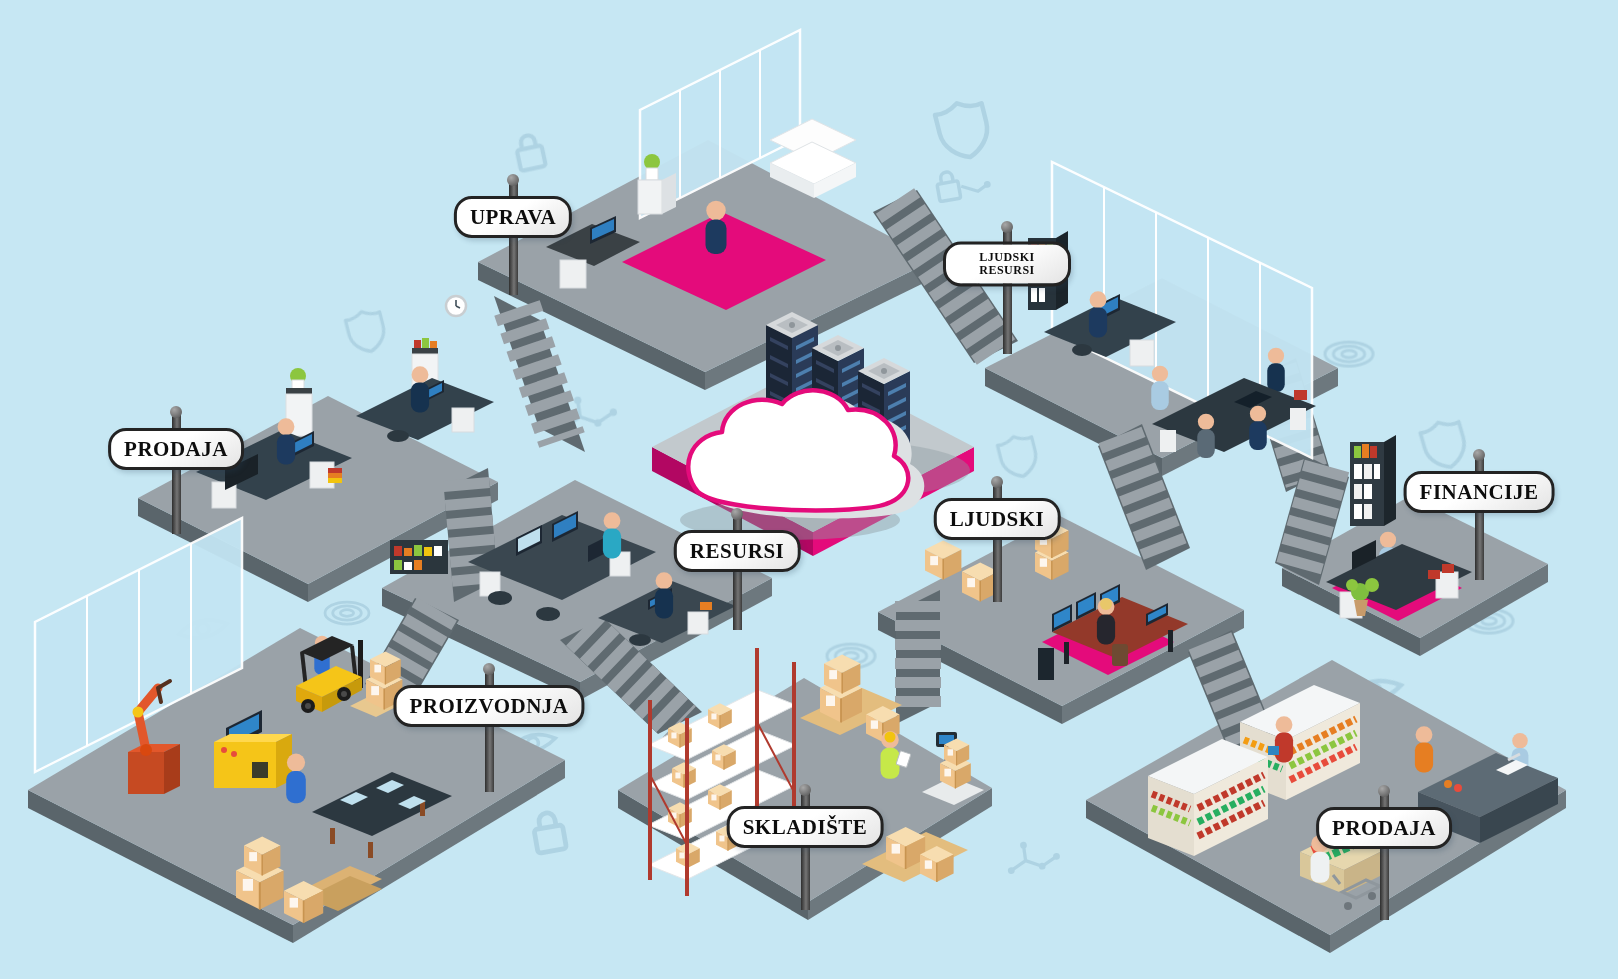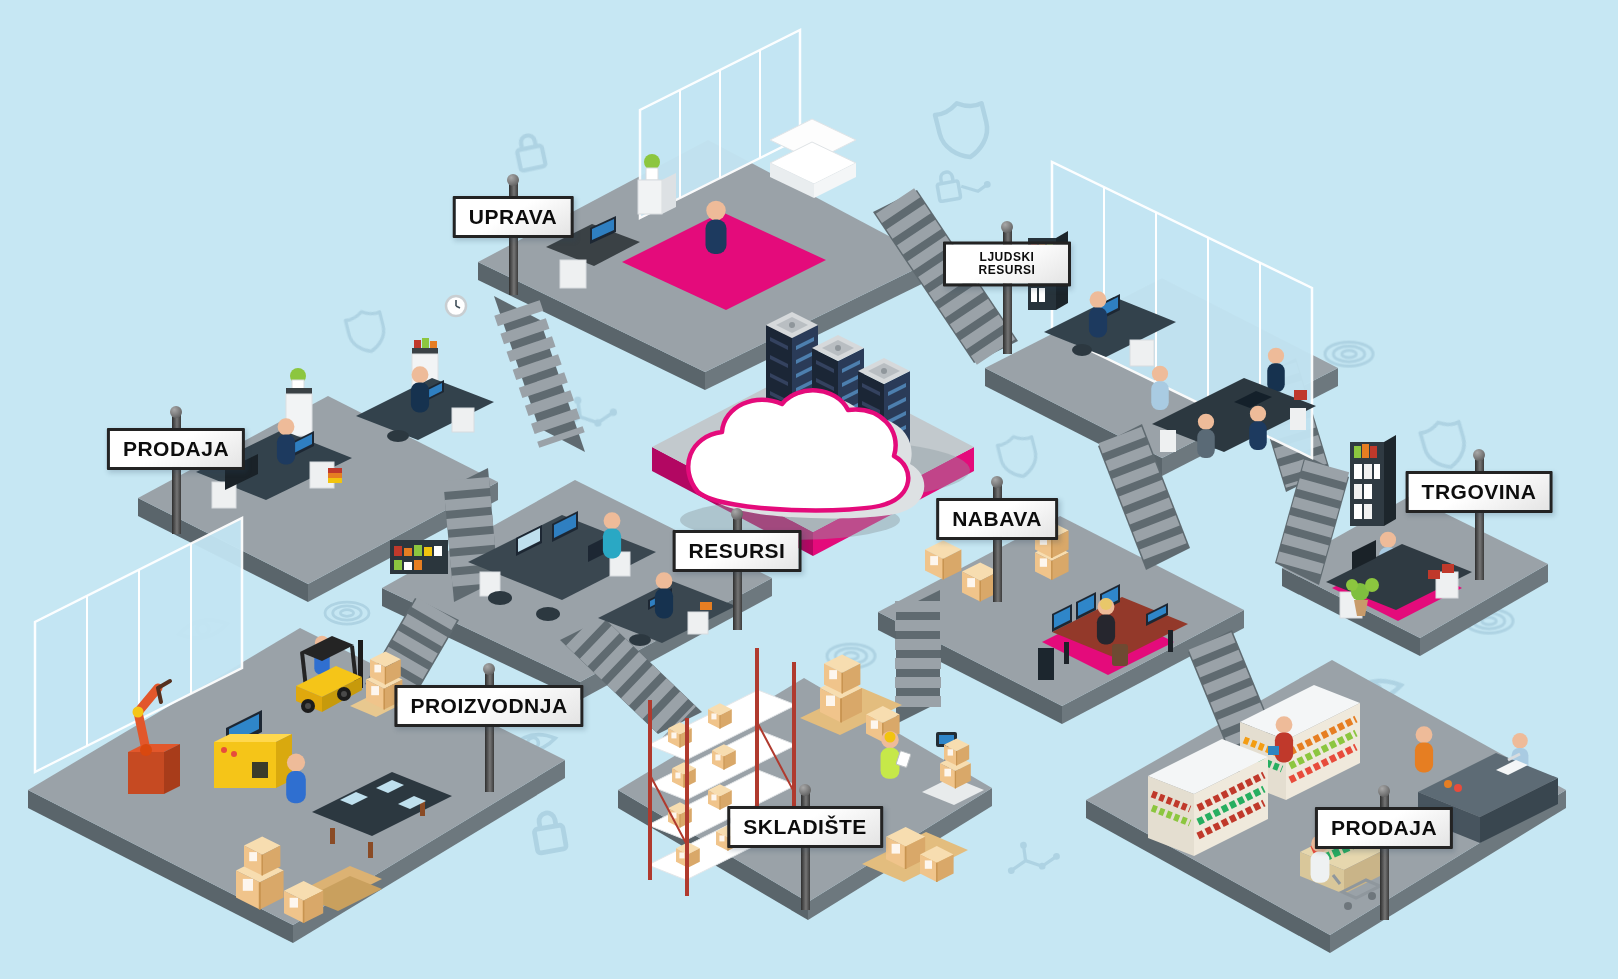--- a/index.html
+++ b/index.html
@@ -15,24 +15,25 @@
     background:linear-gradient(90deg,#2e2e2e,#757575 55%,#3b3b3b);
     z-index:1;
   }
   .sign .knob{
     position:absolute;left:-6px;top:-43px;width:12px;height:12px;border-radius:50%;
     background:radial-gradient(circle at 35% 30%,#a8a8a8,#4e4e4e);z-index:1;
   }
   .sign .board{
     position:absolute;transform:translate(-50%,-50%);z-index:2;
     background:linear-gradient(150deg,#ffffff 45%,#e4e4e4);
-    border:3px solid #232323;border-radius:1px;
+    border:3px solid #232323;border-radius:18px;
     padding:7px 13px;color:#0d0d0d;font-weight:bold;font-size:21px;
     letter-spacing:.5px;white-space:nowrap;text-align:center;line-height:1.05;
     box-shadow:2px 3px 5px rgba(40,70,90,.22);
+    font-family:Liberation Serif, serif;
   }
   .sign .board.two-line{white-space:normal;width:96px;font-size:12px}
 </style>
 </head>
 <body>
 
 <svg id="scene" width="1618" height="979" viewBox="0 0 1618 979">
   <defs>
     <g id="person">
       <circle cx="0" cy="-21" r="6.5" fill="#eebb99"></circle>
@@ -591,26 +592,26 @@
   <div class="board">PRODAJA</div>
 </div>
 <div class="sign" style="left:737px;top:551px">
   <div class="post" style="height:113px"></div>
   <div class="knob"></div>
   <div class="board">RESURSI</div>
 </div>
 <div class="sign" style="left:997px;top:519px">
   <div class="post" style="height:117px"></div>
   <div class="knob"></div>
-  <div class="board">NABAVA</div>
+  <div class="board">LJUDSKI</div>
 </div>
 <div class="sign" style="left:1479px;top:492px">
   <div class="post" style="height:122px"></div>
   <div class="knob"></div>
-  <div class="board">TRGOVINA</div>
+  <div class="board">FINANCIJE</div>
 </div>
 <div class="sign" style="left:489px;top:706px">
   <div class="post" style="height:120px"></div>
   <div class="knob"></div>
   <div class="board">PROIZVODNJA</div>
 </div>
 <div class="sign" style="left:805px;top:827px">
   <div class="post" style="height:117px"></div>
   <div class="knob"></div>
   <div class="board">SKLADIŠTE</div>

